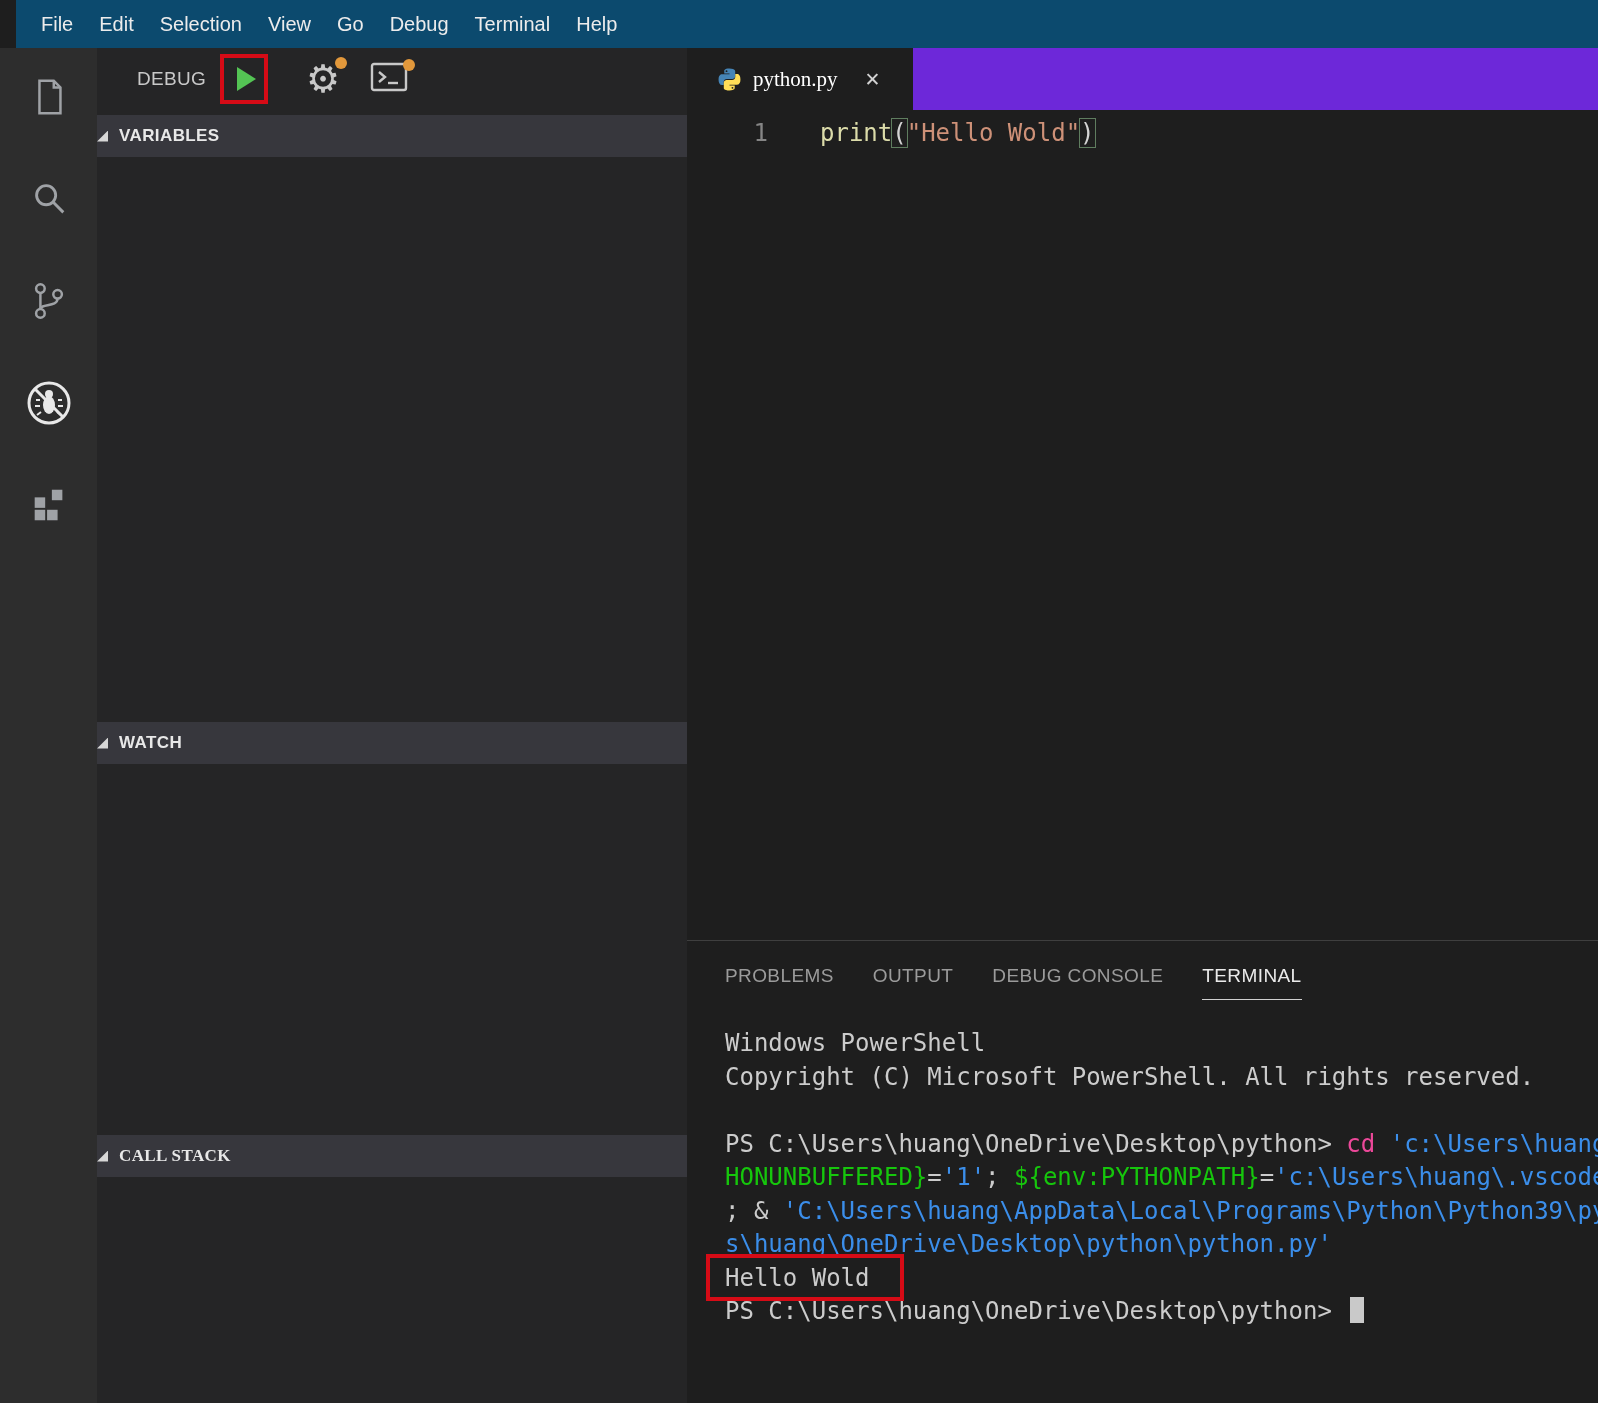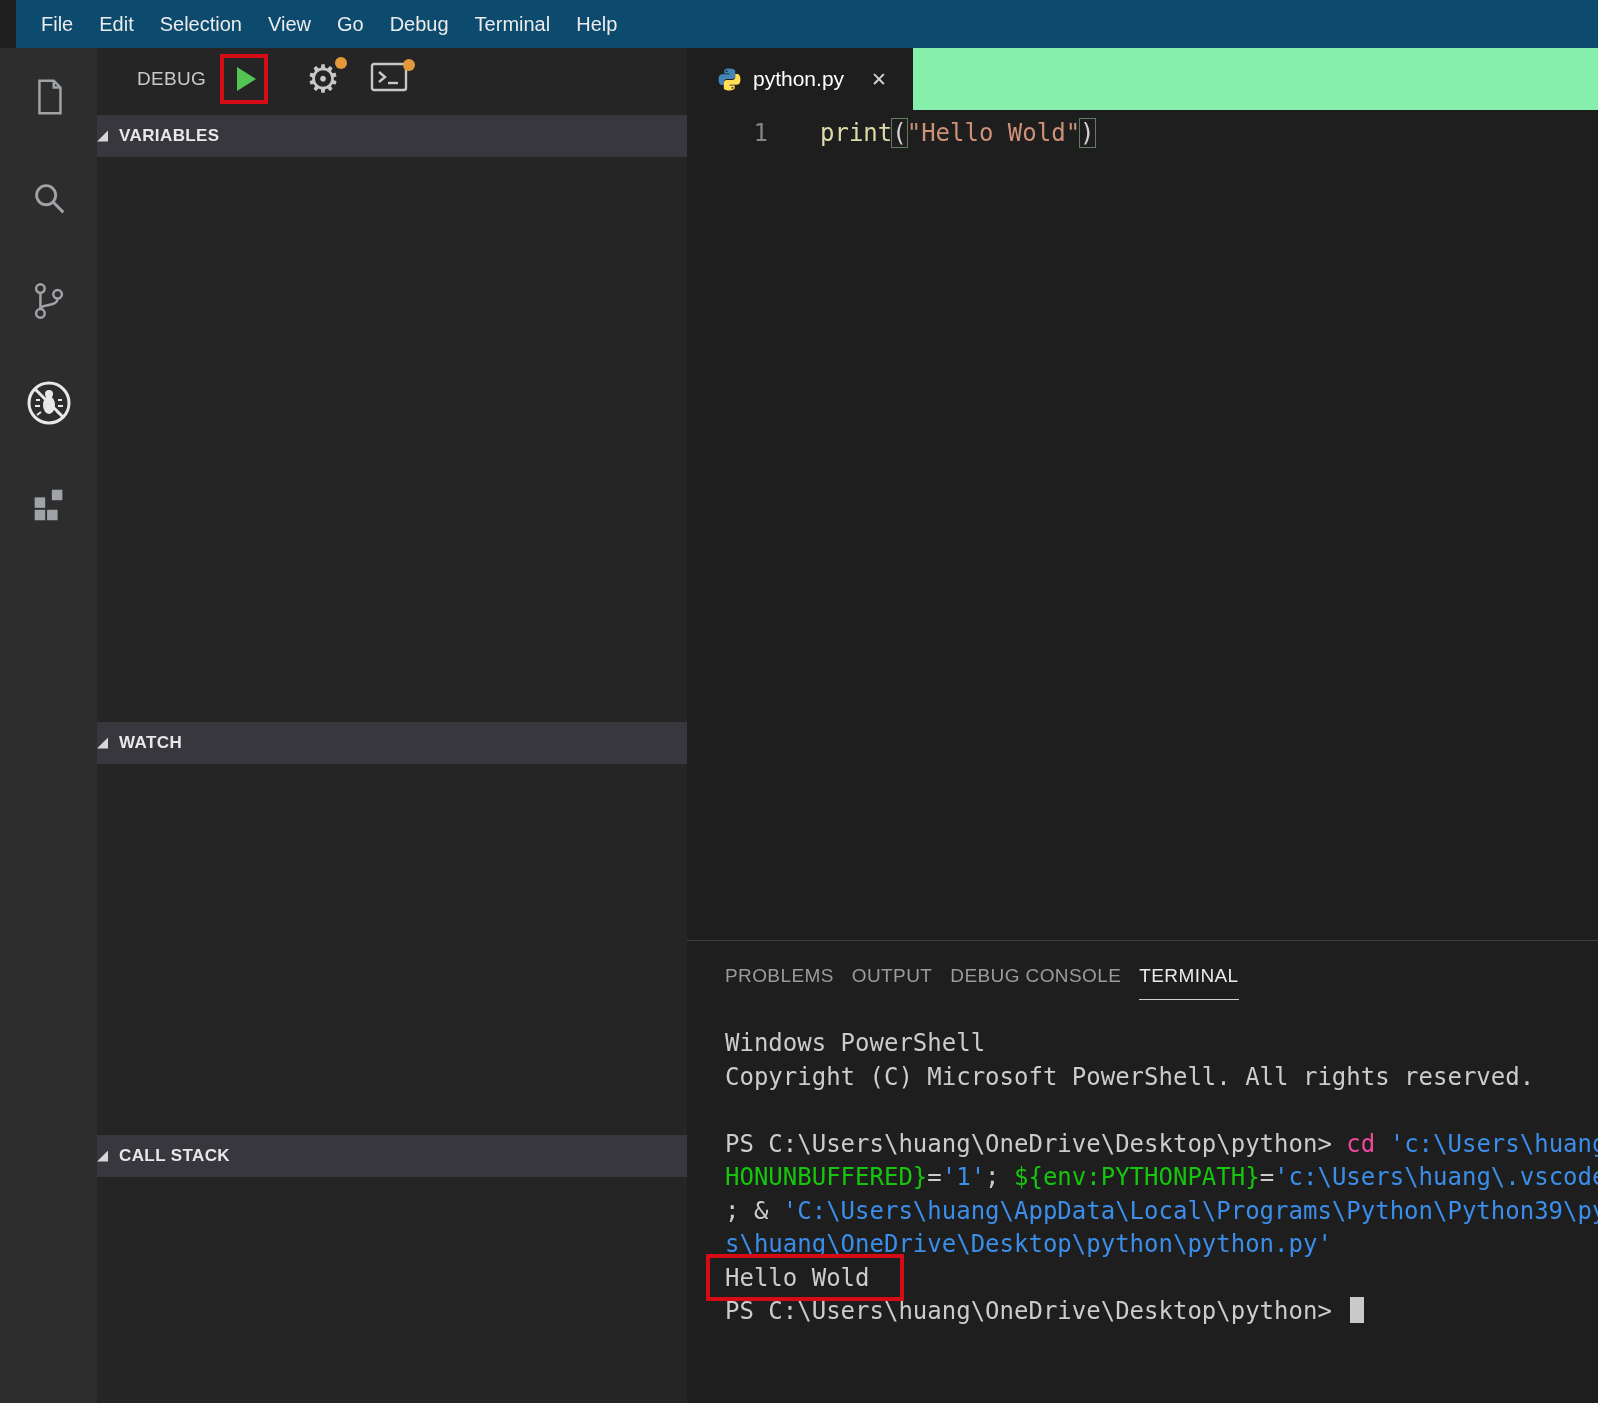--- a/index.html
+++ b/index.html
@@ -49,50 +49,50 @@
   .gear-glyph { font-family:"DejaVu Sans", sans-serif; font-size:38px; line-height:1; color:#c8c8c8; }
   .odot { position:absolute; top:-3px; right:-7px; width:12px; height:12px; border-radius:50%; background:#e2983b; }
   .consoleb { margin-left:30px; }
 
   .sec-h {
     position:absolute; left:0; width:100%; height:42px; background:#37373d;
     display:flex; align-items:center; gap:11px; cursor:pointer;
   }
   .sec-vars { top:67px; }
   .sec-watch { top:674px; }
-  .sec-callstack { top:1087px; }
+  .sec-callstack { top:1087px;font-family:Liberation Serif, serif; }
   .twistie {
     width:11px; height:11px; background:#d7d7d7;
     clip-path:polygon(100% 0, 100% 100%, 0 100%);
   }
   .sec-label { font-size:17px; font-weight:bold; color:#e8e8e8; letter-spacing:0.4px; }
 
   
   .editor { position:absolute; left:687px; top:48px; width:911px; height:892px; background:#1e1e1e; }
-  .tabbar { height:62px; background:#86efac; display:flex; }
+  .tabbar { height:62px; background:#6d28d9; display:flex;font-family:Liberation Serif, serif; }
   .tab {
     width:226px; height:62px; background:#1e1e1e;
     display:flex; align-items:center; padding-left:30px; gap:11px; cursor:pointer;
   }
   .tab-label { font-size:21px; color:#ffffff; }
   .tab-close { margin-left:16px; font-size:19px; color:#d2d2d2; cursor:pointer; }
 
   .code-area { display:flex; padding-top:6px; font-family:"DejaVu Sans Mono", monospace; font-size:24px; line-height:34px; }
   .gutter { width:133px; color:#858585; text-align:right; padding-right:52px; }
   .code-line { white-space:pre; }
   .tk-func { color:#dcdcaa; }
   .tk-brk { color:#d4d4d4; outline:1px solid #5f7d5f; }
   .tk-str { color:#ce9178; }
 
   
   .panel {
     position:absolute; left:687px; top:940px; width:911px; height:463px;
     background:#1e1e1e; border-top:1px solid #3f3f3f;
   }
-  .panel-tabs { display:flex; align-items:flex-start; padding:24px 0 0 38px; gap:18px; }
+  .panel-tabs { display:flex; align-items:flex-start; padding:24px 0 0 38px; gap:39px; }
   .ptab { font-size:19px; letter-spacing:0.4px; color:#9b9b9b; padding-bottom:12px; cursor:pointer; }
   .ptab.active { color:#eaeaea; border-bottom:1px solid #d0d0d0; }
 
   .terminal {
     position:absolute; left:38px; top:86px;
     font-family:"DejaVu Sans Mono", monospace; font-size:24px; color:#cccccc;
   }
   .tline { height:33.5px; line-height:33.5px; white-space:pre; }
   .c-def { color:#cccccc; }
   .c-y { color:#ec4899; }

